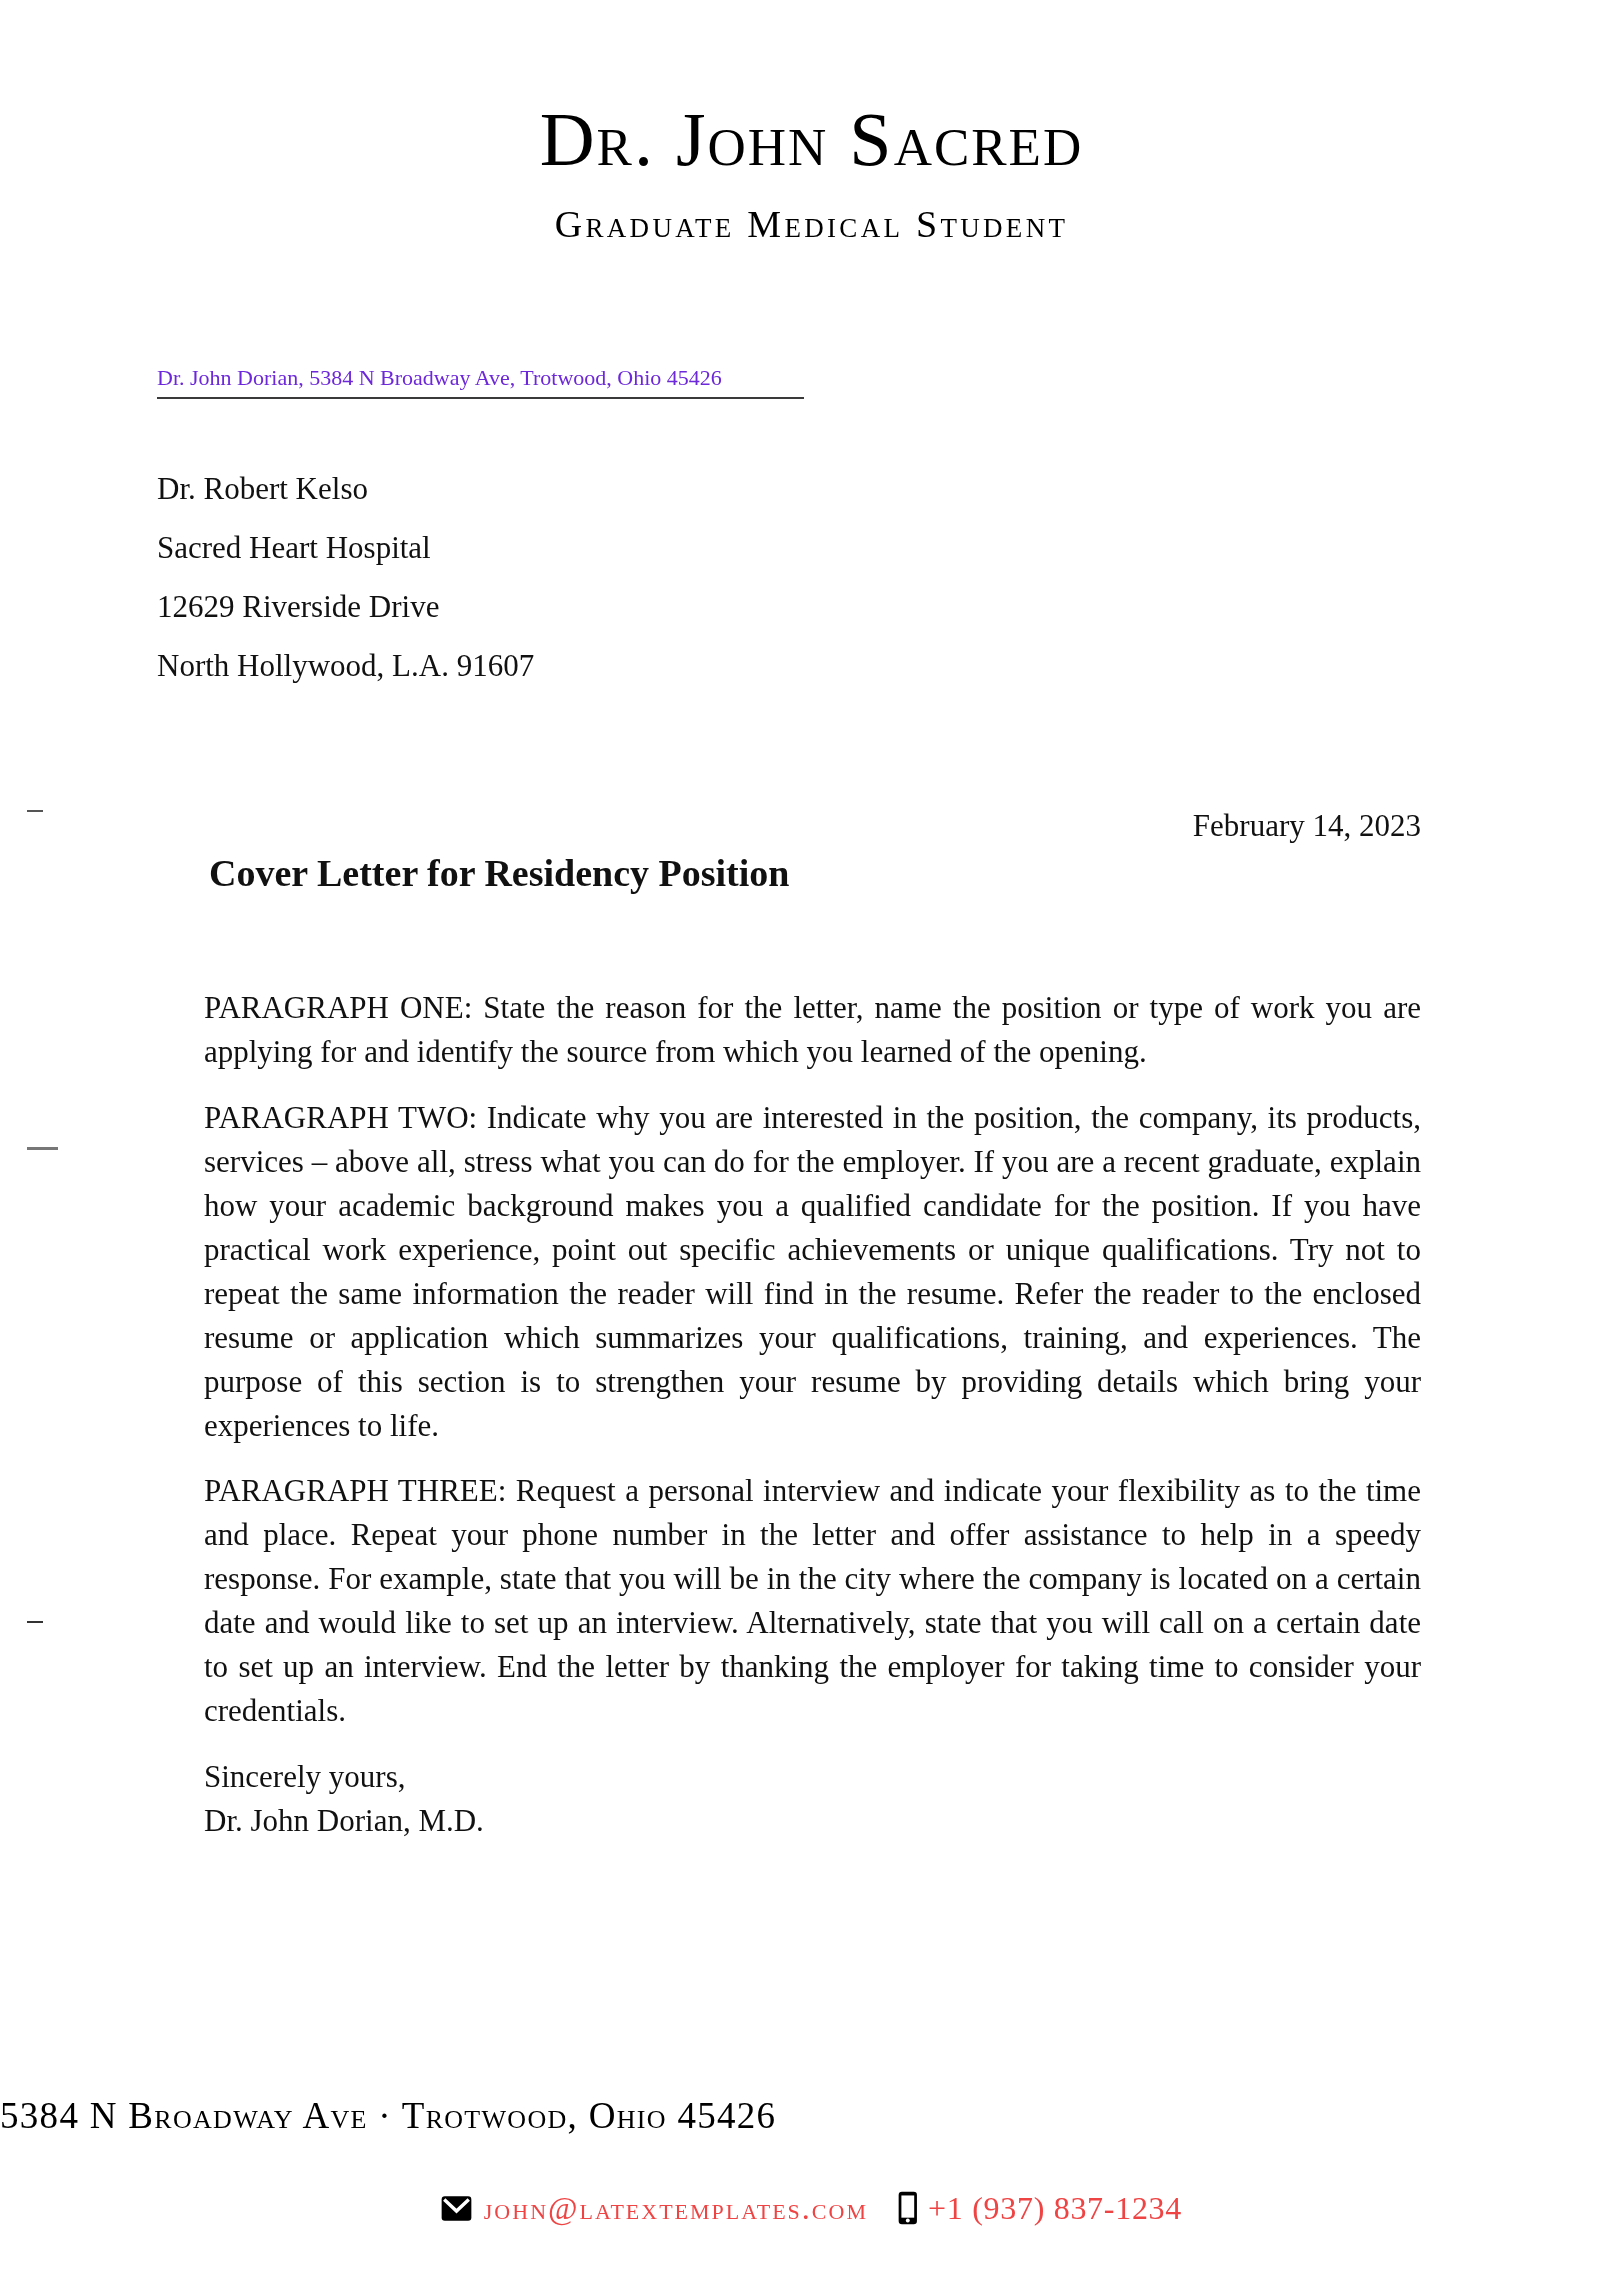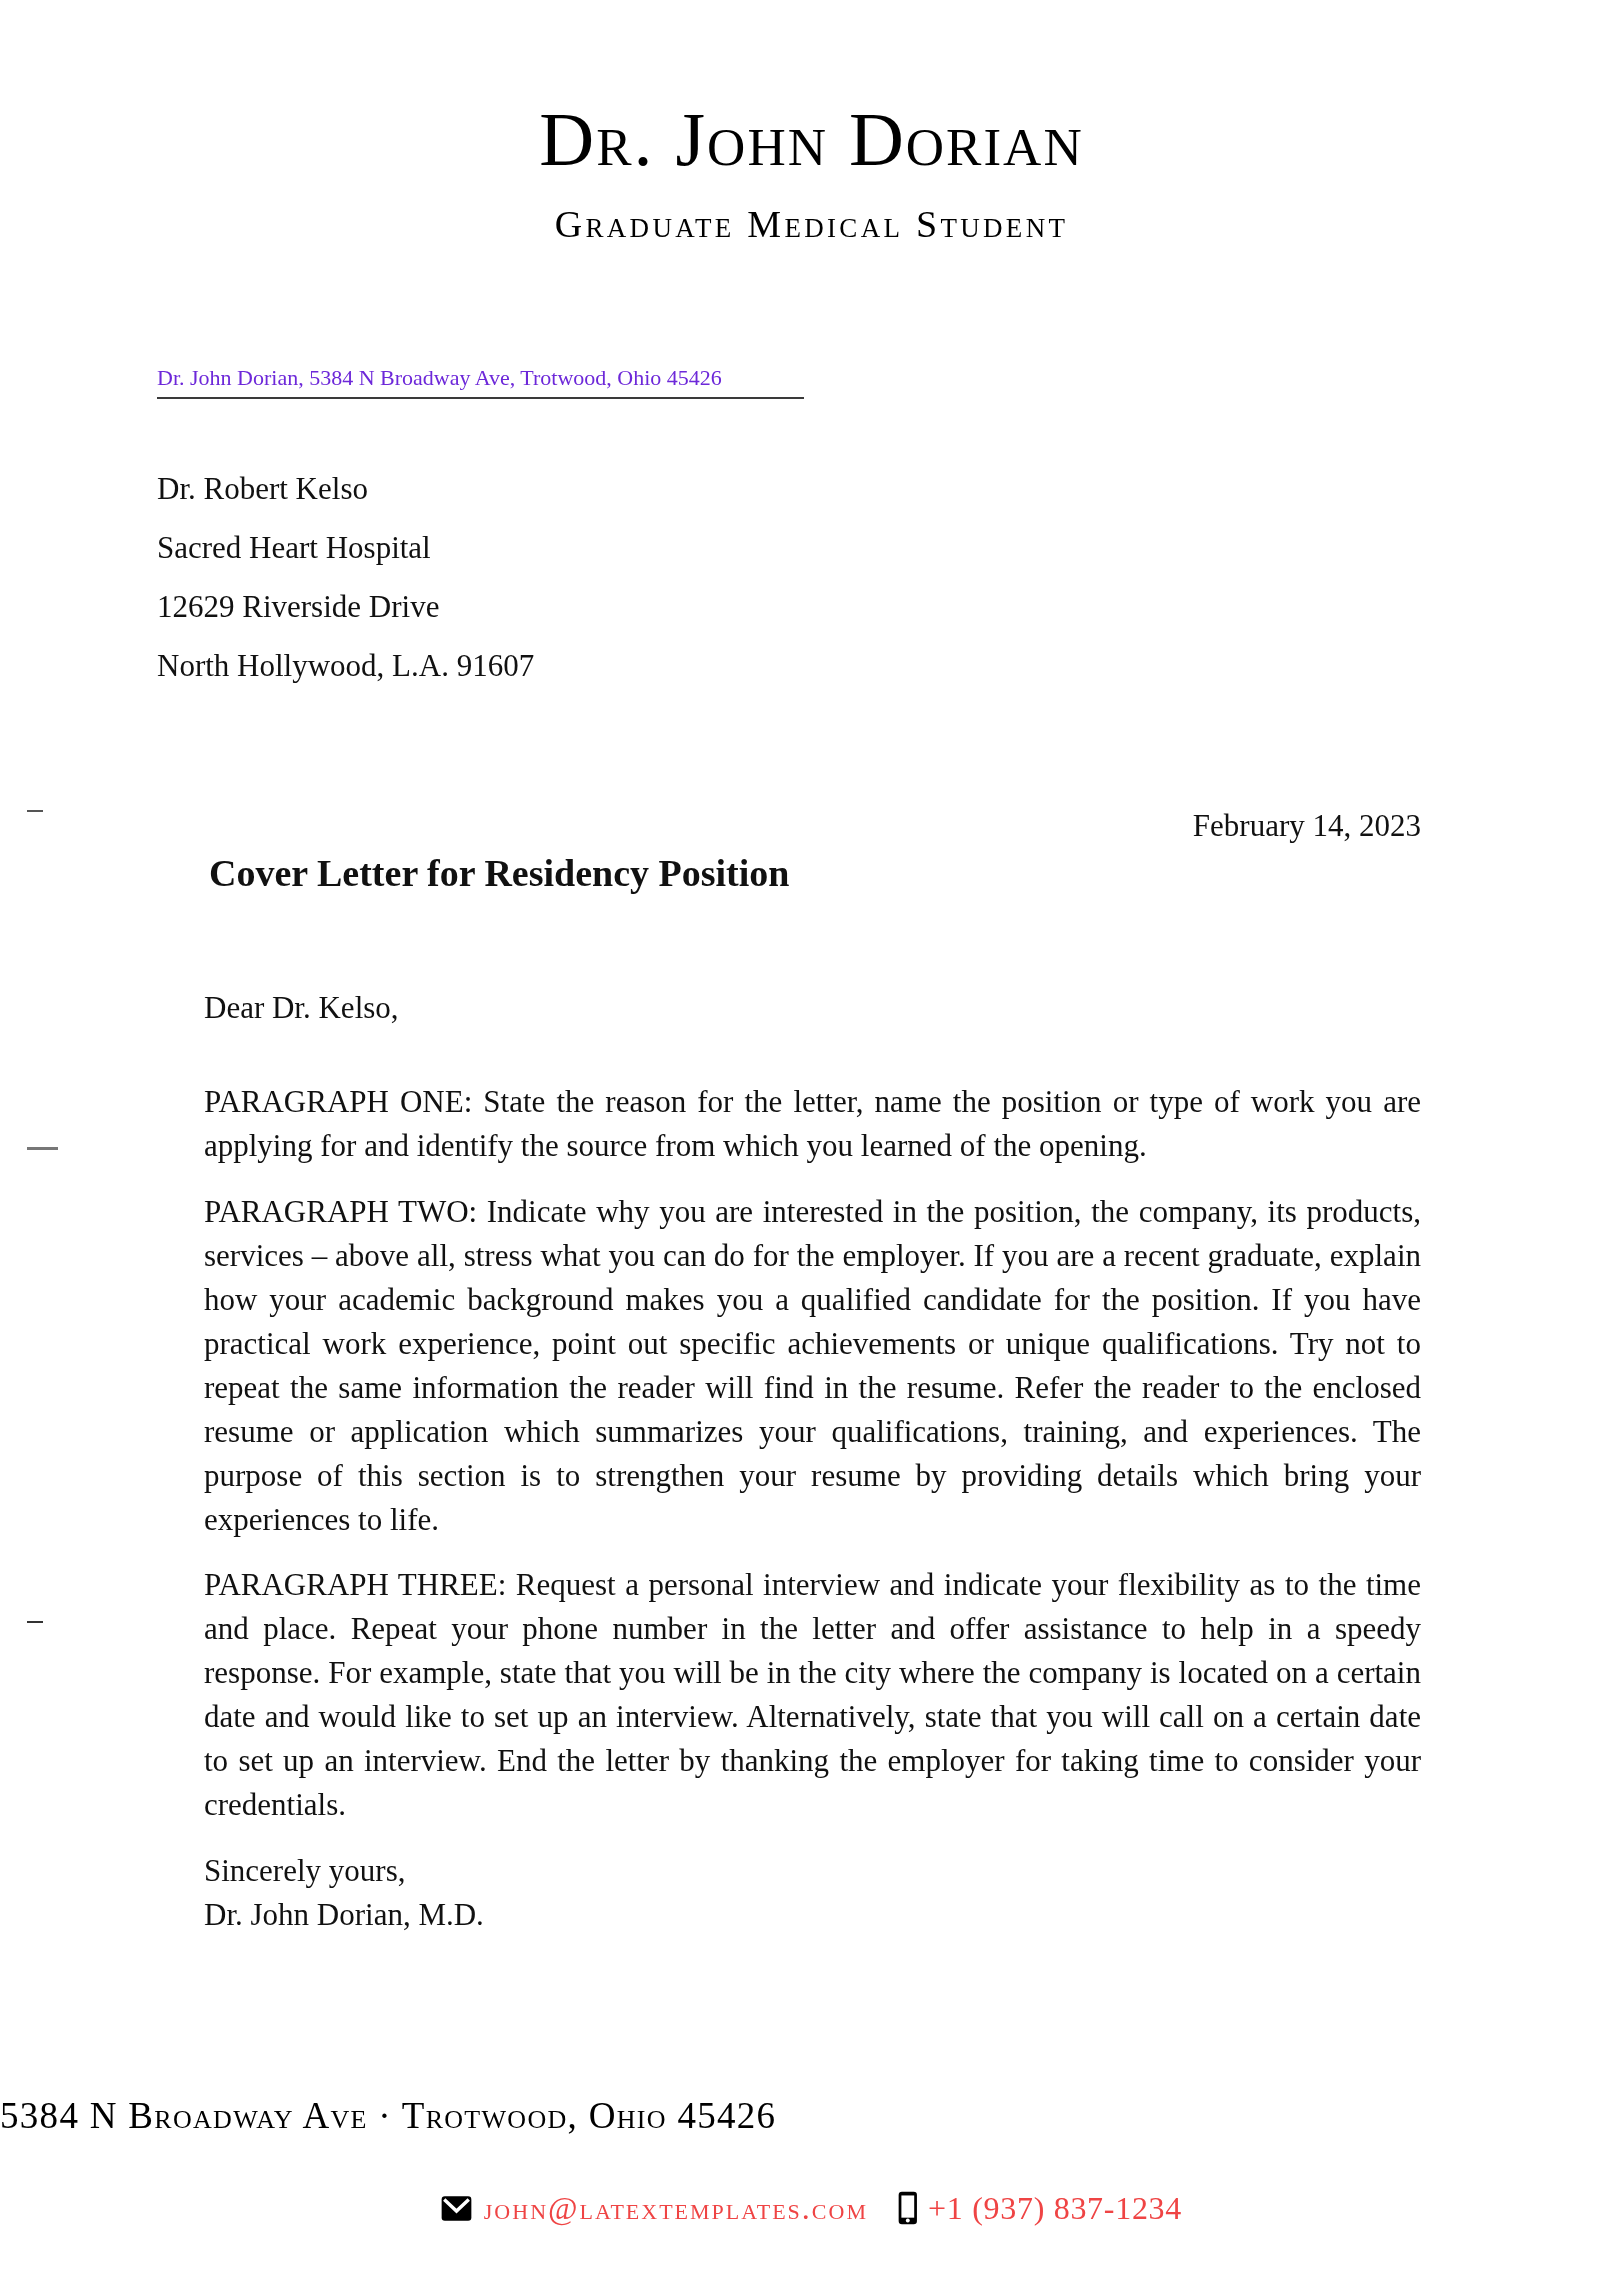--- a/index.html
+++ b/index.html
@@ -83,42 +83,41 @@
 </head>
 <body>
 
 <div class="page">
 
   <div class="fold-mark fold-mark-top"></div>
   <div class="fold-mark fold-mark-middle"></div>
   <div class="fold-mark fold-mark-bottom"></div>
 
   <header class="letterhead">
-    <div class="letterhead-name">Dr. John Dorian</div>
+    <div class="letterhead-name">Dr. John Sacred</div>
     <div class="letterhead-title">Graduate Medical Student</div>
   </header>
 
   <div class="backaddress">
     <div class="backaddress-text">Dr. John Dorian, 5384 N Broadway Ave, Trotwood, Ohio 45426</div>
     <div class="backaddress-rule"></div>
   </div>
 
   <div class="recipient">
     <div class="recipient-line">Dr. Robert Kelso</div>
     <div class="recipient-line">Sacred Heart Hospital</div>
     <div class="recipient-line">12629 Riverside Drive</div>
     <div class="recipient-line">North Hollywood, L.A. 91607</div>
   </div>
 
   <div class="date">February 14, 2023</div>
 
   <div class="subject">Cover Letter for Residency Position</div>
 
   <div class="letter-body">
-    <p class="salutation">Dear Dr. Kelso,</p>
     <p class="para">PARAGRAPH ONE: State the reason for the letter, name the position or type of work you are applying for and identify the source from which you learned of the opening.</p>
     <p class="para">PARAGRAPH TWO: Indicate why you are interested in the position, the company, its products, services – above all, stress what you can do for the employer. If you are a recent graduate, explain how your academic background makes you a qualified candidate for the position. If you have practical work experience, point out specific achievements or unique qualifications. Try not to repeat the same information the reader will find in the resume. Refer the reader to the enclosed resume or application which summarizes your qualifications, training, and experiences. The purpose of this section is to strengthen your resume by providing details which bring your experiences to life.</p>
     <p class="para">PARAGRAPH THREE: Request a personal interview and indicate your flexibility as to the time and place. Repeat your phone number in the letter and offer assistance to help in a speedy response. For example, state that you will be in the city where the company is located on a certain date and would like to set up an interview. Alternatively, state that you will call on a certain date to set up an interview. End the letter by thanking the employer for taking time to consider your credentials.</p>
     <div class="closing">
       <p>Sincerely yours,</p>
       <p>Dr. John Dorian, M.D.</p>
     </div>
   </div>
 
   <footer>

